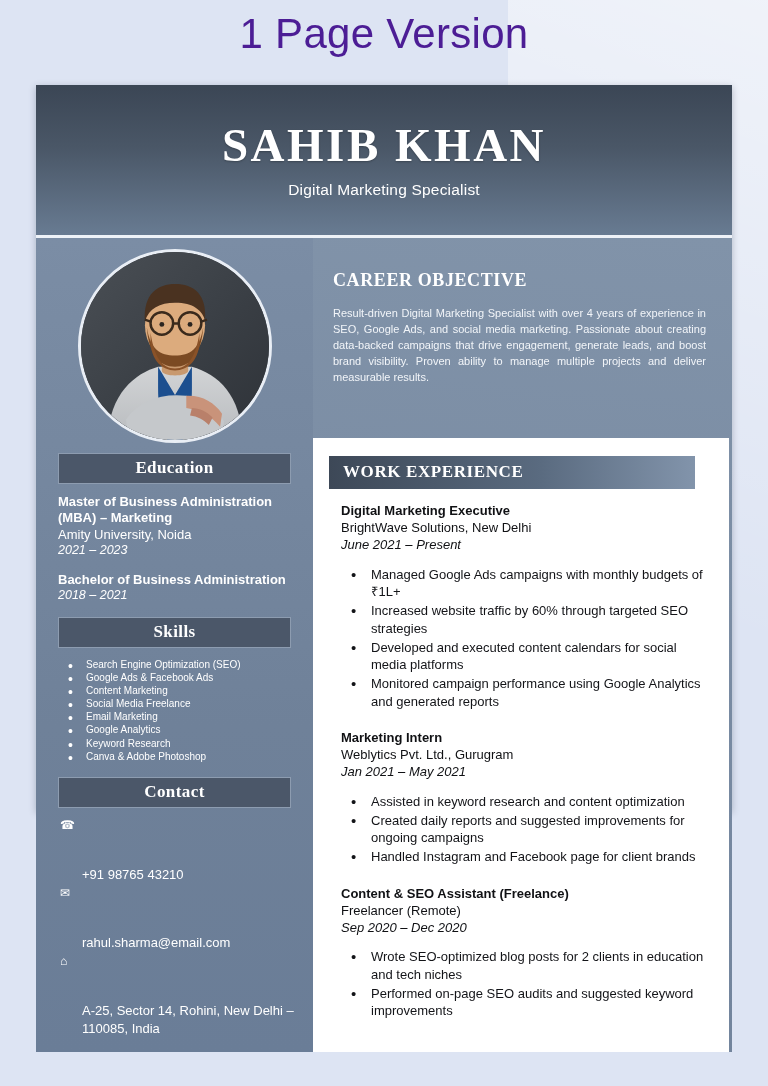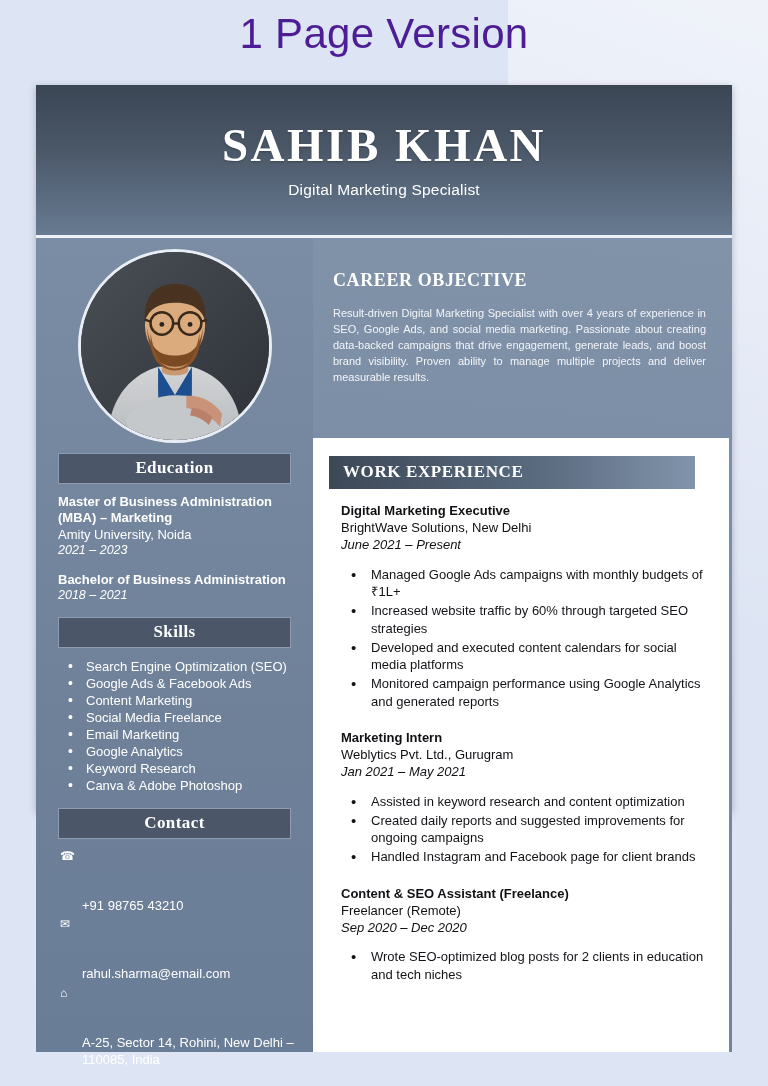--- a/index.html
+++ b/index.html
@@ -124,21 +124,21 @@
 
   .left-block { padding: 0 18px 0 22px; color: #ffffff; }
 
   .edu-item { margin-bottom: 13px; }
   .edu-degree { font-size: 13px; font-weight: bold; line-height: 1.26; }
   .edu-school { font-size: 13px; line-height: 1.26; }
   .edu-years  { font-size: 12.5px; font-style: italic; line-height: 1.26; }
 
   ul.skill-list { list-style: none; padding-left: 4px; }
   ul.skill-list li {
-    font-size: 13px;
+    font-size: 10px;
     line-height: 1.31;
     color: #ffffff;
     position: relative;
     padding-left: 24px;
   }
   ul.skill-list li::before {
     content: "\2022";
     position: absolute;
     left: 6px;
     top: -1px;
@@ -379,19 +379,20 @@
           <li>Handled Instagram and Facebook page for client brands</li>
         </ul>
 
         <div class="job">
           <div class="job-title">Content &amp; SEO Assistant (Freelance)</div>
           <div class="job-company">Freelancer (Remote)</div>
           <div class="job-dates">Sep 2020 – Dec 2020</div>
         </div>
         <ul class="job-bullets">
           <li>Wrote SEO-optimized blog posts for 2 clients in education and tech niches</li>
+          <li>Performed on-page SEO audits and suggested keyword improvements</li>
         </ul>
       </div>
 
     </div>
 
   </div>
 </div>
 
 </body></html>

